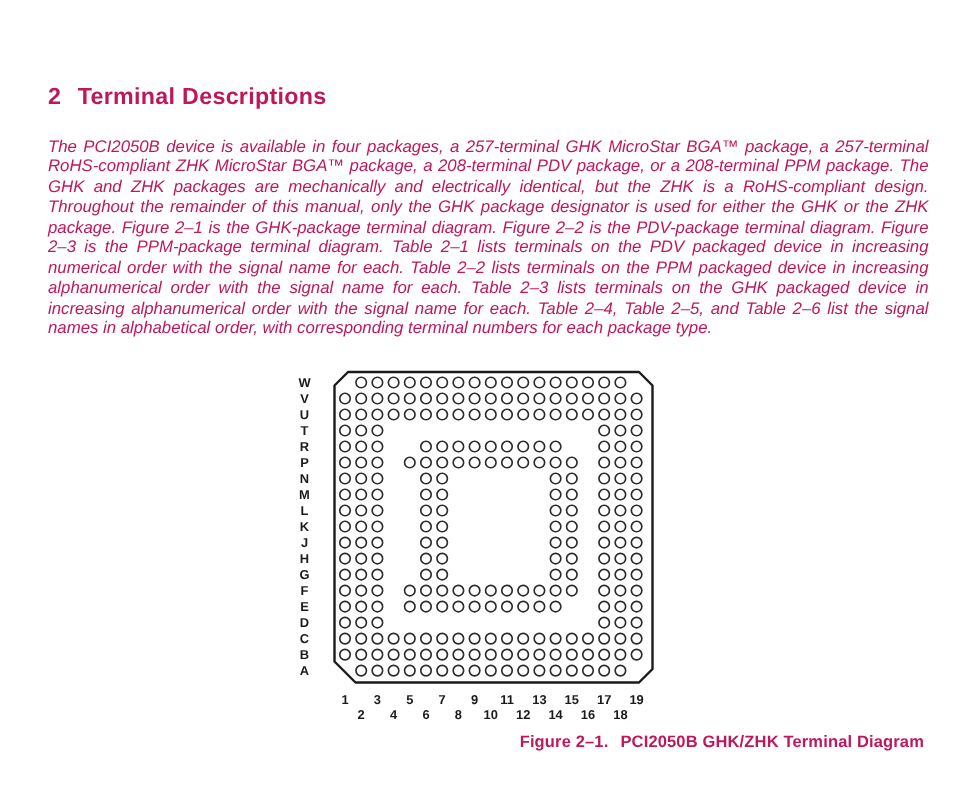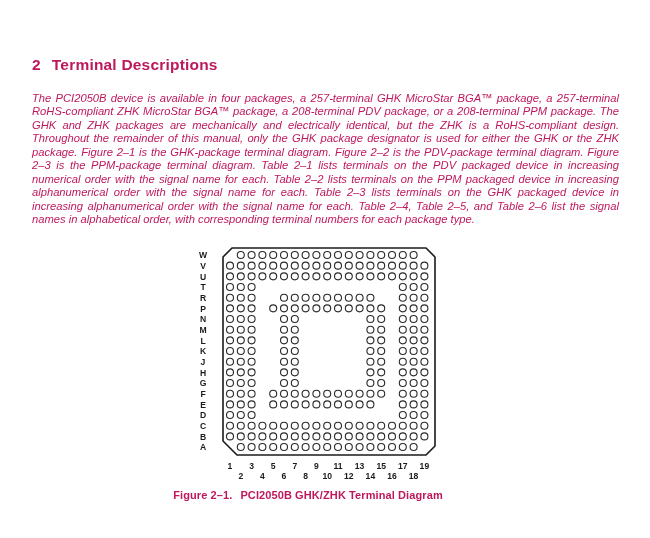--- a/index.html
+++ b/index.html
@@ -11,21 +11,21 @@
     position:absolute;left:32px;top:56px;font-size:15.5px;font-weight:bold;
     letter-spacing:0.2px;white-space:nowrap;
   }
   .heading .hnum{margin-right:11px;}
   .body-text{
     position:absolute;left:32px;top:92px;width:587px;
     font-size:11.2px;line-height:13.45px;text-align:justify;margin:0;font-style:italic;
   }
   .diagram-wrap{position:absolute;left:180px;top:242px;width:270px;height:247px;}
   .figure-caption{
-    position:absolute;left:0;top:489px;width:616px;text-align:center;
+    position:absolute;left:0;top:489px;width:616px;text-align:right;
     font-size:11px;font-weight:bold;letter-spacing:0.1px;
   }
   .cap-space{display:inline-block;width:8px;}
   svg text{font-family:"Liberation Sans", sans-serif;}
 </style>
 </head>
 <body>
 
 <div class="page">
 

